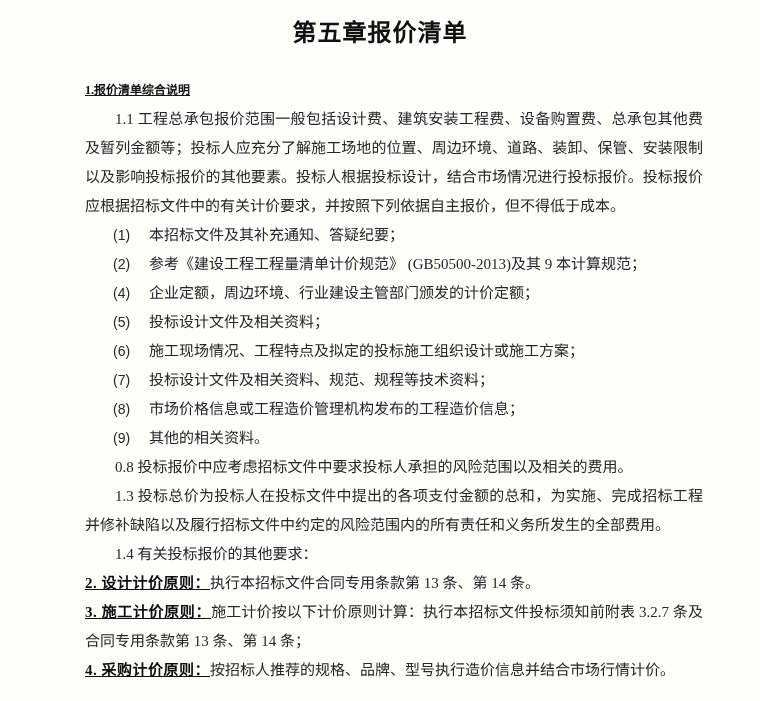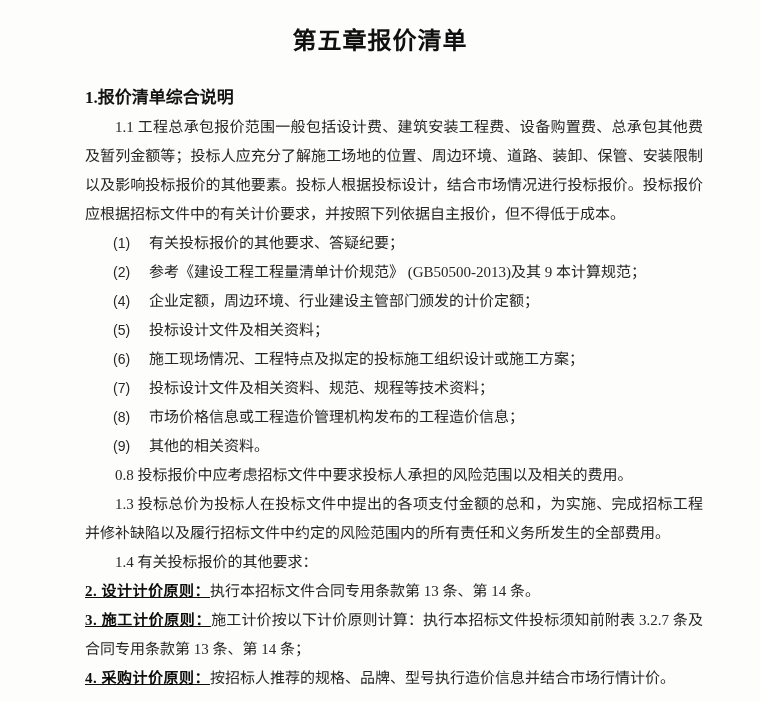--- a/index.html
+++ b/index.html
@@ -11,36 +11,37 @@
     position: relative;
     width: 760px;
     height: 701px;
     margin: 0 auto;
     background: #fdfdfc;
     overflow: hidden;
     color: #262626;
     font-family: "Liberation Serif", "DejaVu Serif", serif;
   }
   .doc-title {
-    margin: 8px;
+    margin: 0;
     padding-top: 18px;
     text-align: center;
     font-family: "Liberation Sans", "DejaVu Sans", sans-serif;
     font-size: 24px;
     line-height: 30px;
     font-weight: 700;
     letter-spacing: 1px;
     color: #101010;
   }
   .section-heading {
     margin: 32px 57px 0 85px;
-    font-size: 17px;
+    font-size: 12px;
     line-height: 20px;
     font-weight: 700;
     color: #141414;
+    text-decoration: underline;
   }
   .doc-body {
     margin: 5px 57px 0 85px;
     font-size: 15px;
     line-height: 29px;
     text-align: justify;
     text-justify: inter-ideograph;
   }
   .para {
     margin: 0;
@@ -70,21 +71,21 @@
   }
 </style>
 </head>
 <body>
 
 <div class="page">
   <h1 class="doc-title">第五章报价清单</h1>
   <h2 class="section-heading">1.报价清单综合说明</h2>
   <div class="doc-body" id="doc-body">
       <p class="para indent">1.1 工程总承包报价范围一般包括设计费、建筑安装工程费、设备购置费、总承包其他费及暂列金额等；投标人应充分了解施工场地的位置、周边环境、道路、装卸、保管、安装限制以及影响投标报价的其他要素。投标人根据投标设计，结合市场情况进行投标报价。投标报价应根据招标文件中的有关计价要求，并按照下列依据自主报价，但不得低于成本。</p>
-      <p class="para list-item"><span class="num">(1)</span><span>有关投标报价的其他要求、答疑纪要；</span></p>
+      <p class="para list-item"><span class="num">(1)</span><span>本招标文件及其补充通知、答疑纪要；</span></p>
       <p class="para list-item"><span class="num">(2)</span><span>参考《建设工程工程量清单计价规范》 (GB50500-2013)及其 9 本计算规范；</span></p>
       <p class="para list-item"><span class="num">(4)</span><span>企业定额，周边环境、行业建设主管部门颁发的计价定额；</span></p>
       <p class="para list-item"><span class="num">(5)</span><span>投标设计文件及相关资料；</span></p>
       <p class="para list-item"><span class="num">(6)</span><span>施工现场情况、工程特点及拟定的投标施工组织设计或施工方案；</span></p>
       <p class="para list-item"><span class="num">(7)</span><span>投标设计文件及相关资料、规范、规程等技术资料；</span></p>
       <p class="para list-item"><span class="num">(8)</span><span>市场价格信息或工程造价管理机构发布的工程造价信息；</span></p>
       <p class="para list-item"><span class="num">(9)</span><span>其他的相关资料。</span></p>
       <p class="para indent">0.8 投标报价中应考虑招标文件中要求投标人承担的风险范围以及相关的费用。</p>
       <p class="para indent">1.3 投标总价为投标人在投标文件中提出的各项支付金额的总和，为实施、完成招标工程并修补缺陷以及履行招标文件中约定的风险范围内的所有责任和义务所发生的全部费用。</p>
       <p class="para indent">1.4 有关投标报价的其他要求：</p>

